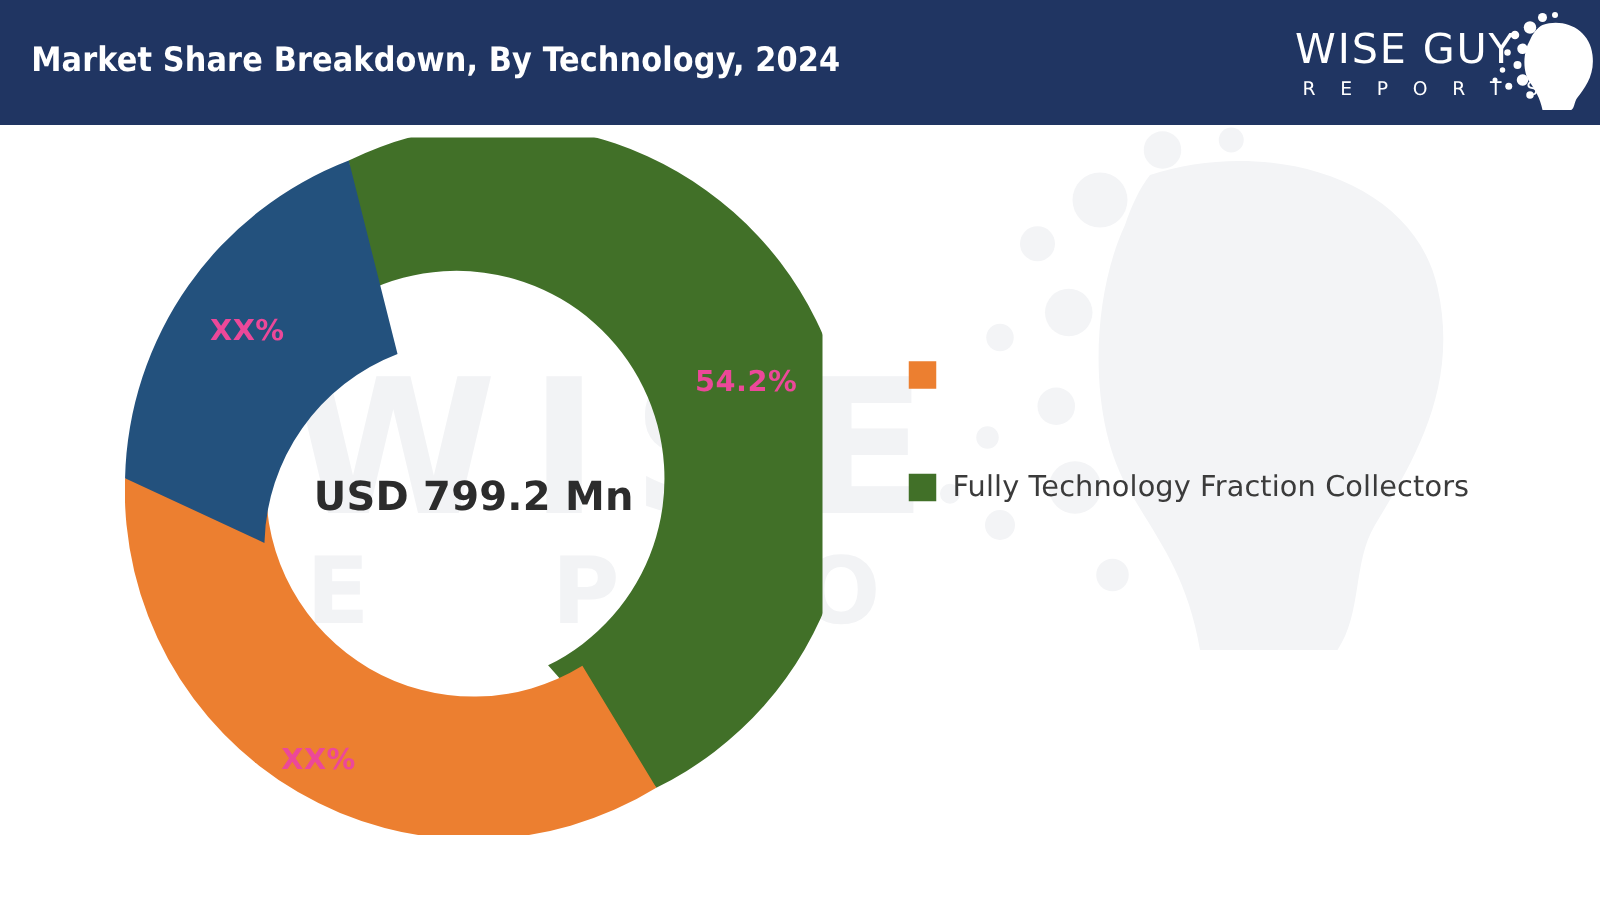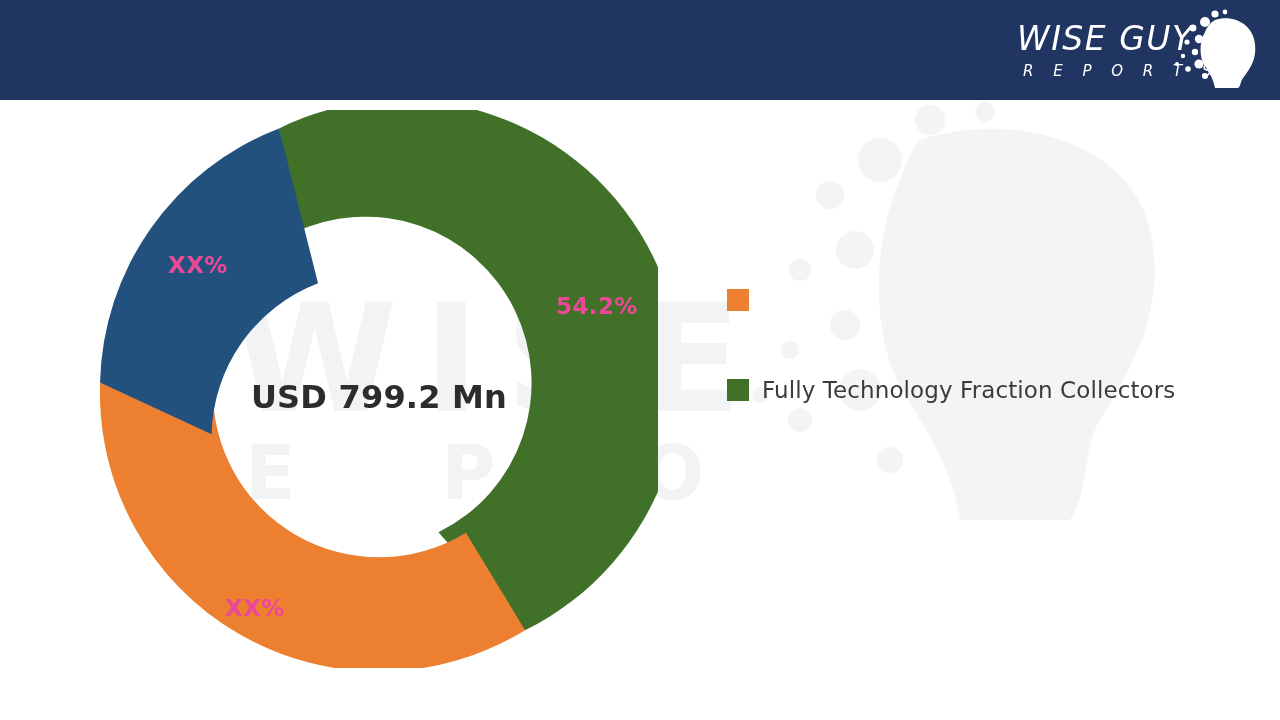--- a/index.html
+++ b/index.html
@@ -16,21 +16,21 @@
   .header{
     position:absolute;left:0;top:0;width:1280px;height:100px;
     background:#203562;
   }
   .header-title{
     position:absolute;left:25px;top:33px;
     font-size:27px;font-weight:bold;color:#ffffff;
     letter-spacing:.1px;white-space:nowrap;
     font-family:"DejaVu Sans Condensed","DejaVu Sans","Liberation Sans",sans-serif;
   }
-  .logo{position:absolute;right:21px;top:6px;width:250px;height:88px;font-style:italic;}
+  .logo{position:absolute;right:2px;top:6px;width:250px;height:88px;}
   .logo svg{display:block;}
 
   
   .watermark{
     position:absolute;left:0;top:100px;width:1280px;height:620px;
     pointer-events:none;overflow:hidden;
   }
   .wm-text{
     position:absolute;color:#f2f3f5;font-weight:bold;
     font-family:"DejaVu Sans","Liberation Sans",sans-serif;
@@ -60,20 +60,21 @@
   .legend-item{display:flex;align-items:center;height:90px;}
   .legend-swatch{width:22px;height:22px;flex:0 0 22px;margin-right:13px;}
   .legend-text{font-size:23px;color:#3b3b3b;white-space:nowrap;letter-spacing:.1px;}
 </style>
 </head>
 <body>
 
 <div id="page">
 
   <div class="header">
+    <div class="header-title">Market Share Breakdown, By Technology, 2024</div>
 
     <div class="logo">
       <svg width="250" height="88" viewBox="0 0 250 88" xmlns="http://www.w3.org/2000/svg">
         <g fill="#ffffff">
           <text x="8" y="44" font-family="DejaVu Sans, Liberation Sans, sans-serif" font-size="33" letter-spacing="1.5">WISE GUY</text>
           <text x="14" y="70" font-family="DejaVu Sans, Liberation Sans, sans-serif" font-size="15" letter-spacing="7.5">R E P O R T S</text>
 
           <path d="M206 14 C224 8 244 18 246 38 C248 54 240 64 234 72
                    C231 76 232 80 229 82 L206 82 C204 72 200 66 196 60
                    C190 52 190 36 196 26 C198 21 202 16 206 14 Z"></path>

